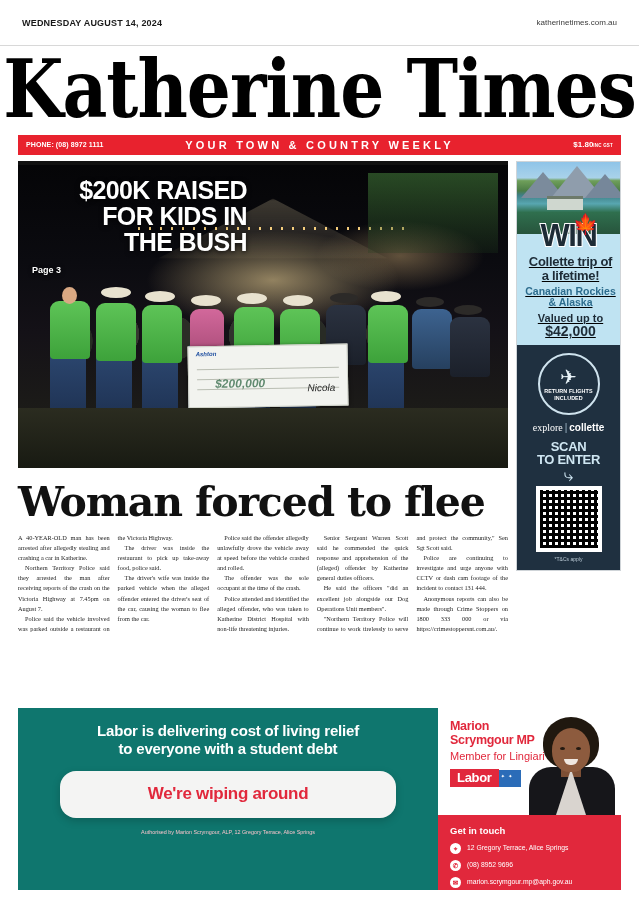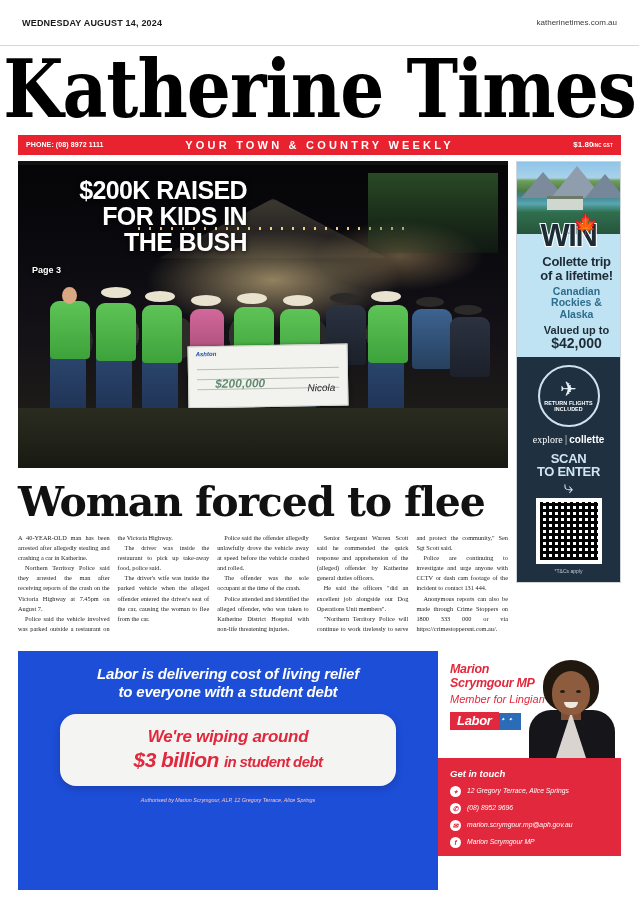--- a/index.html
+++ b/index.html
@@ -229,21 +229,21 @@
     font-size: 31px; font-weight: bold; color: #1d2b36;
     letter-spacing: -1.5px;
     -webkit-text-stroke: 2px #fff;
     paint-order: stroke fill;
     display: inline-block;
   }
   .maple {
     position: absolute; left: 56px; top: -4px; font-size: 20px; color: #e3262f;
     line-height: 1;
   }
-  .ad-body { padding: 1px 4px 6px 20px; text-align: center; }
+  .ad-body { padding: 1px 4px 6px 8px; text-align: center; text-decoration: underline; }
   .ad-l1 { font-size: 13px; font-weight: bold; color: #1d2b36; line-height: 1.08; letter-spacing: -.3px; }
   .ad-l2 { font-size: 10.5px; font-weight: bold; color: #2e6d8e; line-height: 1.12; margin-top: 3px; }
   .ad-l3 { font-size: 11px; font-weight: bold; color: #1d2b36; line-height: 1.12; margin-top: 3px; }
   .ad-l4 { font-size: 14px; font-weight: bold; color: #1d2b36; line-height: 1.05; }
 
   .ad-dark {
     background: #1f3040; color: #fff; text-align: center;
     padding: 8px 4px 8px 4px;
   }
   .flight-badge {
@@ -269,25 +269,24 @@
     background-image:
       repeating-linear-gradient(90deg, #000 0 3px, #fff 3px 6px),
       repeating-linear-gradient(0deg, #000 0 3px, #fff 3px 6px);
     background-blend-mode: multiply;
   }
   .tcs { font-size: 5px; color: #b9c9d4; margin-top: 4px; }
 
   
   .bottom-ad {
     position: absolute; left: 18px; right: 18px; bottom: 18px;
-    height: 239px;
+    height: 182px;
     display: flex;
-    background: #1d4ed8;
+    background: #0f766e;
     overflow: hidden;
-    font-style: italic;
   }
   .ba-left { width: 420px; position: relative; padding: 14px 16px 0 16px; }
   .ba-head {
     text-align: center; color: #fff; font-size: 15px; font-weight: bold;
     line-height: 1.22; letter-spacing: -.2px;
   }
   .ba-card {
     margin: 12px 26px 0 26px;
     background: #f4f4f3; border-radius: 16px;
     padding: 13px 10px 14px 10px; text-align: center;
@@ -519,24 +518,20 @@
 </div>
 
 <div class="bottom-ad">
   <div class="ba-left">
     <div class="ba-head">
       <span>Labor is delivering cost of living relief</span><br>
       <span>to everyone with a student debt</span>
     </div>
     <div class="ba-card">
       <div class="ba-card-l1">We're wiping around</div>
-      <div class="ba-card-l2">
-        <span>$3 billion</span>
-        <span class="small">in student debt</span>
-      </div>
     </div>
     <div class="ba-auth">Authorised by Marion Scrymgour, ALP, 12 Gregory Terrace, Alice Springs</div>
   </div>
 
   <div class="ba-right">
     <div class="ba-right-top">
       <div class="mp-name">
         <span>Marion</span><br>
         <span>Scrymgour MP</span>
       </div>

